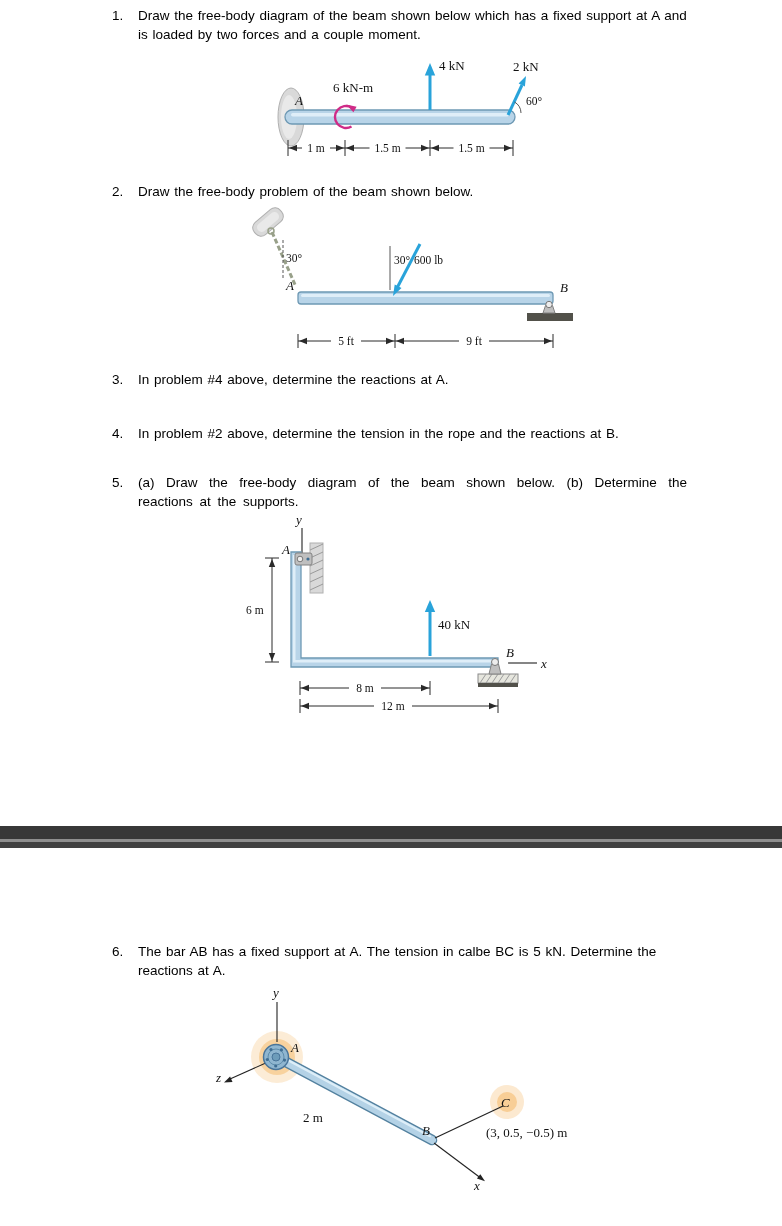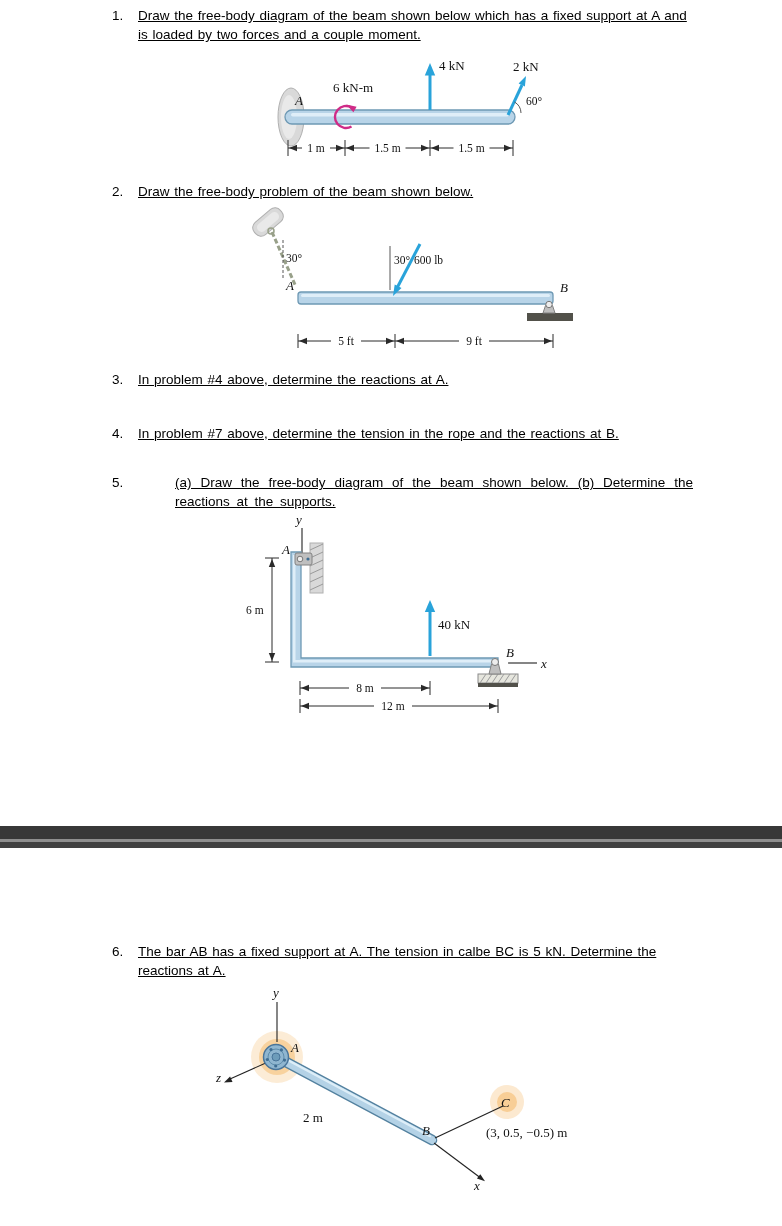--- a/index.html
+++ b/index.html
@@ -2,22 +2,22 @@
 <html style="--force_arrow: #29a3da; --moment_arrow: #cf2b87; --beam_fill: #b8d4e8; --beam_edge: #6e99b4;"><head>
 <meta charset="utf-8">
 <style>
   * { margin:0; padding:0; box-sizing:border-box; }
   html,body { background:#ffffff; }
   .page { position:relative; width:782px; height:1226px; background:#fff;
           font-family:"Liberation Sans", sans-serif; color:#000; overflow:hidden; }
   .problem { position:absolute; left:112px; width:581px; display:flex;
              font-size:13.5px; line-height:19px; word-spacing:1px; }
   .problem .num { width:26px; flex:none; }
-  .problem .ptext { width:549px;text-decoration:underline; }
-  .problem.justify .ptext { text-align:justify; word-spacing:3px;margin-left:37px; }
+  .problem .ptext { width:549px; }
+  .problem.justify .ptext { text-align:justify; word-spacing:3px; }
   .figure { position:absolute; }
   
   .flbl { font-family:"Liberation Serif", serif; font-size:13px; fill:#111; }
   .it   { font-style:italic; }
   .sm   { font-size:11.5px; }
   .mid  { text-anchor:middle; }
   
   .beam      { fill:var(--beam_fill); stroke:var(--beam_edge); stroke-width:1.3; }
   .beam-hi   { fill:#e0eff9; opacity:.95; }
   .force-line{ stroke:var(--force_arrow); stroke-width:3; fill:none; }
@@ -149,21 +149,21 @@
     <text class="flbl sm mid" x="244" y="145">9 ft</text>
   </svg>
 
   <div class="problem" style="top:370px;">
     <div class="num">3.</div>
     <div class="ptext">In problem #4 above, determine the reactions at A.</div>
   </div>
 
   <div class="problem" style="top:424px;">
     <div class="num">4.</div>
-    <div class="ptext">In problem #7 above, determine the tension in the rope and the reactions at B.</div>
+    <div class="ptext">In problem #2 above, determine the tension in the rope and the reactions at B.</div>
   </div>
 
   <div class="problem justify" style="top:473px;">
     <div class="num">5.</div>
     <div class="ptext">(a) Draw the free-body diagram of the beam shown below. (b) Determine the reactions at the supports.</div>
   </div>
 
   <svg class="figure" style="left:240px; top:510px;" width="330" height="212" viewBox="0 0 330 212">
     <text class="flbl it" x="56" y="14">y</text>
     <line class="axis" x1="62" y1="18" x2="62" y2="44"></line>

